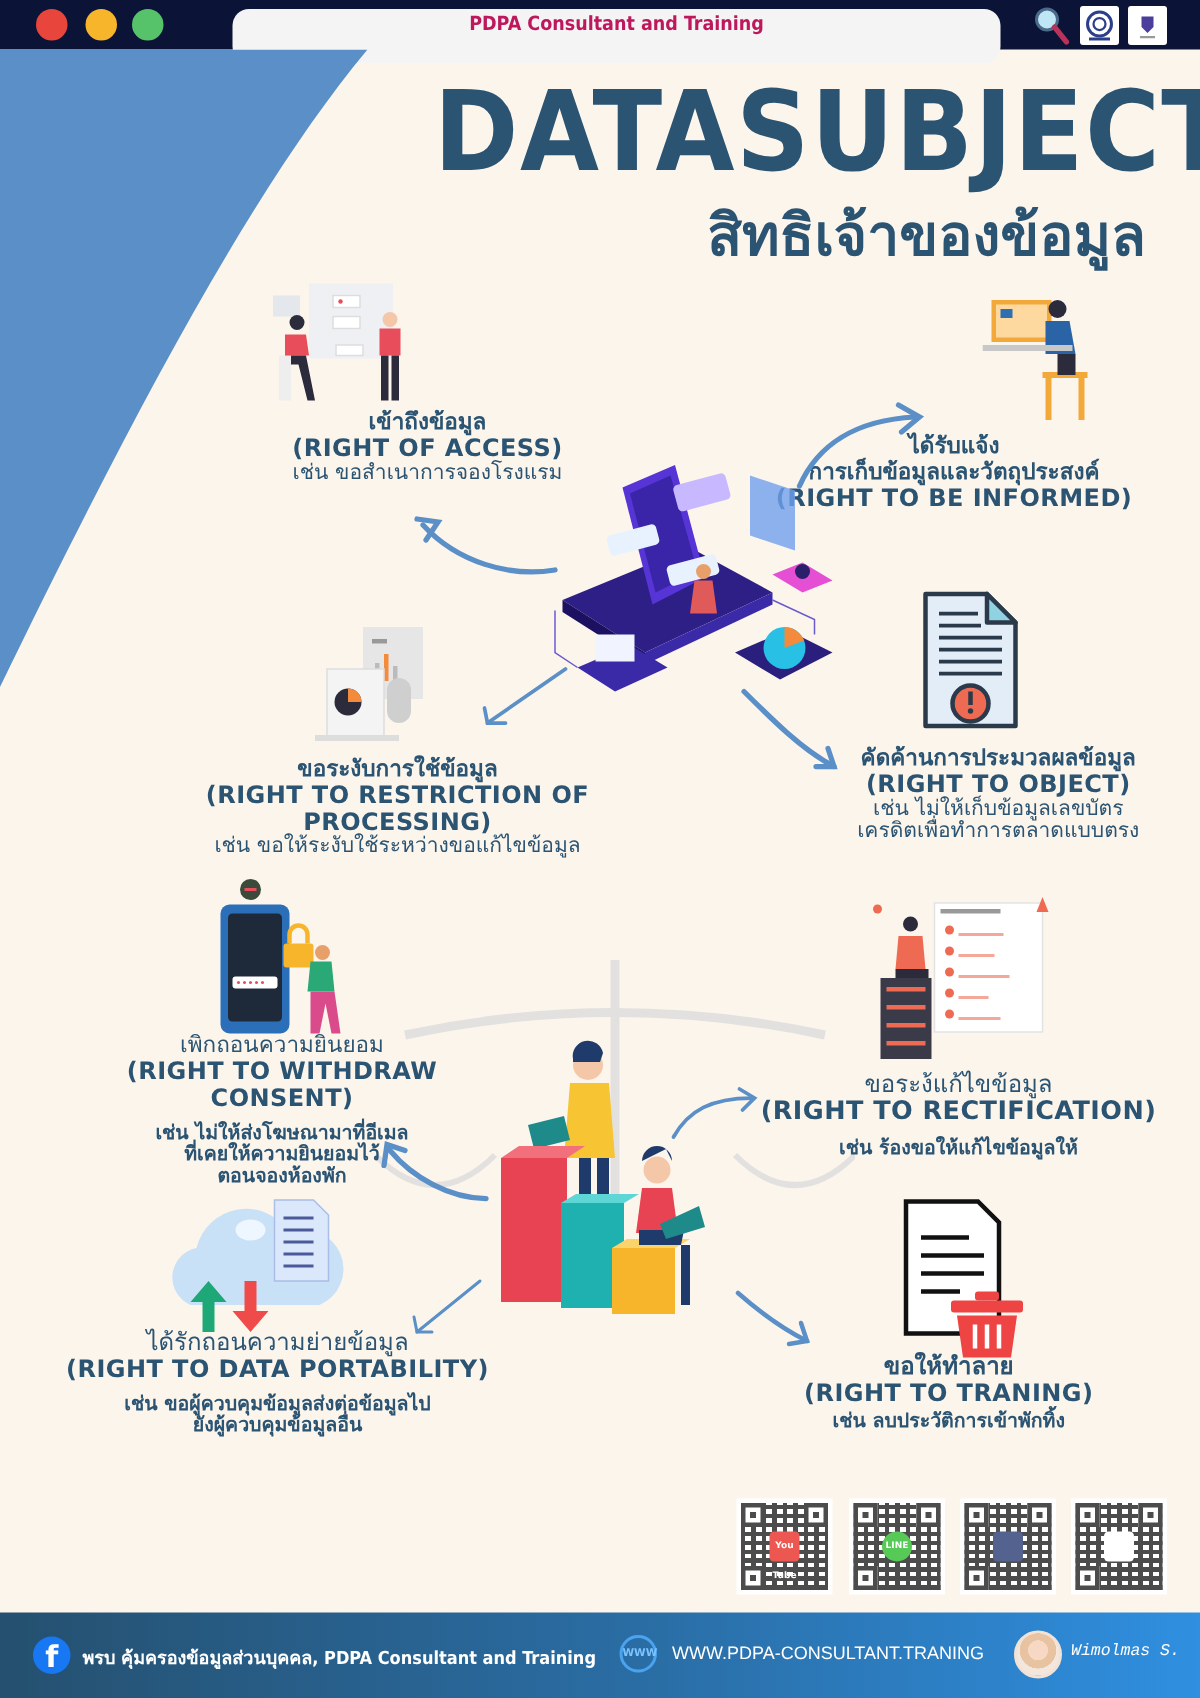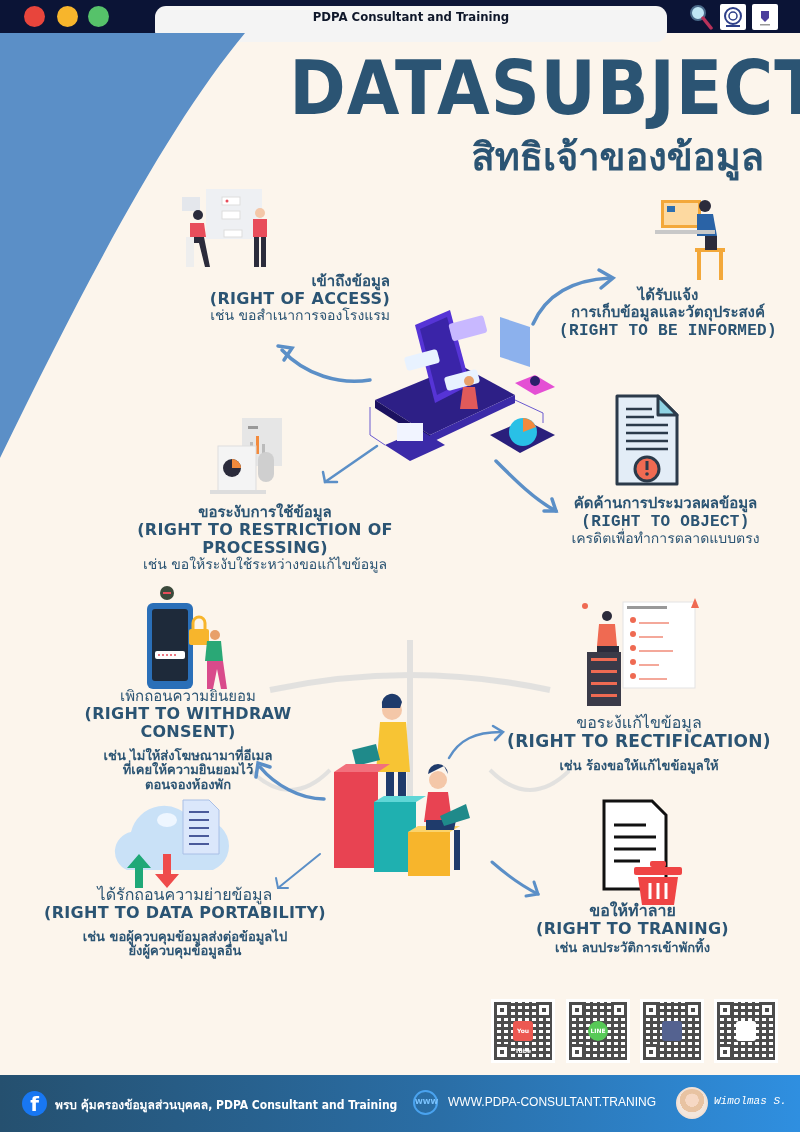--- a/index.html
+++ b/index.html
@@ -17,21 +17,21 @@
   }
   .dot { position: absolute; top: 6px; width: 21px; height: 21px; border-radius: 50%; }
   .dot.red { left: 24px; background: #e8453c; }
   .dot.yellow { left: 57px; background: #f7b52c; }
   .dot.green { left: 88px; background: #56c26a; }
   .addr {
     position: absolute; left: 155px; top: 6px; width: 512px; height: 36px;
     background: #f4f4f4; border-radius: 11px;
     text-align: center; line-height: 22px;
     font-family: "DejaVu Sans Condensed", "DejaVu Sans", sans-serif;
-    font-weight: bold; font-size: 13px; color: #0f172a;
+    font-weight: bold; font-size: 13px; color: #be185d;
   }
   .mag { position: absolute; left: 689px; top: 4px; width: 24px; height: 26px; }
   .logo-box {
     position: absolute; top: 4px; width: 26px; height: 26px; background: #fff;
     border-radius: 2px;
   }
   .logo-box.l1 { left: 720px; }
   .logo-box.l2 { left: 752px; }
 
   
@@ -164,41 +164,41 @@
     <circle cx="16" cy="30" r="5" fill="#2b2b3b"></circle>
     <path d="M8 38 h14 l2 14 h-16z" fill="#e84d5b"></path>
     <path d="M8 52 l14 0 l6 30 h-5 l-6-24 h-9z" fill="#2b2b3b"></path>
     <rect x="4" y="52" width="8" height="30" fill="#eee"></rect>
     <circle cx="78" cy="28" r="5" fill="#f4c7a8"></circle>
     <rect x="71" y="34" width="14" height="18" fill="#e84d5b"></rect>
     <rect x="72" y="52" width="5" height="30" fill="#2b2b3b"></rect>
     <rect x="79" y="52" width="5" height="30" fill="#2b2b3b"></rect>
   </svg>
 </div>
-<div class="block" style="left:180px;top:273px;width:210px;text-align:right;">
+<div class="block" style="left:180px;top:273px;width:210px;">
   <div class="th">เข้าถึงข้อมูล</div>
   <div class="en">(RIGHT OF ACCESS)</div>
   <div class="ex">เช่น ขอสำเนาการจองโรงแรม</div>
 </div>
 
 <div class="illus" style="left:655px;top:192px;">
   <svg width="80" height="90" viewBox="0 0 80 90">
     <rect x="6" y="8" width="40" height="28" fill="#f3a83a"></rect>
     <rect x="9" y="11" width="34" height="22" fill="#fdd9a0"></rect>
     <rect x="12" y="14" width="8" height="6" fill="#2d6fb0"></rect>
     <circle cx="50" cy="14" r="6" fill="#2b2b3b"></circle>
     <path d="M42 22 h16 l4 22 h-20z" fill="#2a63a6"></path>
     <rect x="0" y="38" width="60" height="4" fill="#c8c8c8"></rect>
     <rect x="40" y="56" width="30" height="4" fill="#f3a83a"></rect>
     <rect x="42" y="60" width="4" height="28" fill="#f3a83a"></rect>
     <rect x="64" y="60" width="4" height="28" fill="#f3a83a"></rect>
     <path d="M50 44 h12 v14 h-12z" fill="#2b2b3b"></path>
   </svg>
 </div>
-<div class="block" style="left:548px;top:289px;width:240px;font-family:Liberation Mono, monospace;">
+<div class="block" style="left:516px;top:289px;width:240px;">
   <div class="th">ได้รับแจ้ง</div>
   <div class="th">การเก็บข้อมูลและวัตถุประสงค์</div>
   <div class="en">(RIGHT TO BE INFORMED)</div>
 </div>
 
 <div class="illus" style="left:365px;top:295px;">
   <svg width="200" height="180" viewBox="0 0 200 180">
     <path d="M10 105 L95 70 L150 100 L65 140 Z" fill="#2d1f86"></path>
     <path d="M10 105 L65 140 L65 148 L10 113 Z" fill="#1b1160"></path>
     <path d="M65 140 L150 100 L150 108 L65 148 Z" fill="#3b2aa8"></path>
@@ -269,23 +269,24 @@
       <line x1="12" y1="32" x2="54" y2="32"></line>
         <line x1="12" y1="40" x2="54" y2="40"></line>
       <line x1="12" y1="48" x2="54" y2="48"></line>
         <line x1="12" y1="56" x2="54" y2="56"></line>
     </g>
     <circle cx="33" cy="76" r="12" fill="#ef6a52" stroke="#2b3a4a" stroke-width="3"></circle>
     <rect x="31.5" y="68" width="3" height="9" fill="#2b3a4a"></rect>
     <circle cx="33" cy="81" r="1.8" fill="#2b3a4a"></circle>
   </svg>
 </div>
-<div class="block" style="left:548px;top:497px;width:235px;font-family:Liberation Mono, monospace;">
+<div class="block" style="left:548px;top:497px;width:235px;">
   <div class="th">คัดค้านการประมวลผลข้อมูล</div>
   <div class="en">(RIGHT TO OBJECT)</div>
+  <div class="ex">เช่น ไม่ให้เก็บข้อมูลเลขบัตร</div>
   <div class="ex">เครดิตเพื่อทำการตลาดแบบตรง</div>
 </div>
 
 <svg class="illus" style="left:250px;top:630px;opacity:.25;" width="320" height="250">
   <line x1="160" y1="10" x2="160" y2="240" stroke="#9ab" stroke-width="6"></line>
   <path d="M20 60 Q160 30 300 60" fill="none" stroke="#9ab" stroke-width="6"></path>
   <path d="M0 140 Q40 180 80 140" fill="none" stroke="#9ab" stroke-width="4"></path>
   <path d="M240 140 Q280 180 320 140" fill="none" stroke="#9ab" stroke-width="4"></path>
 </svg>
 

